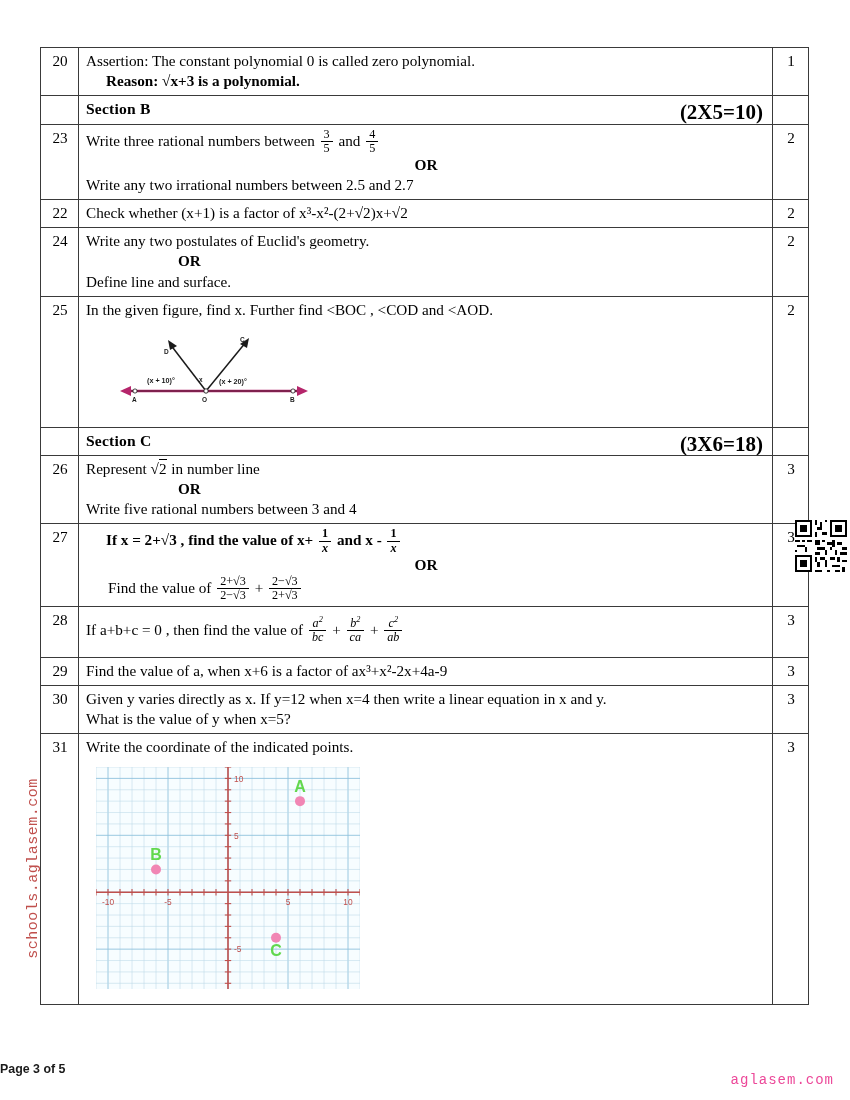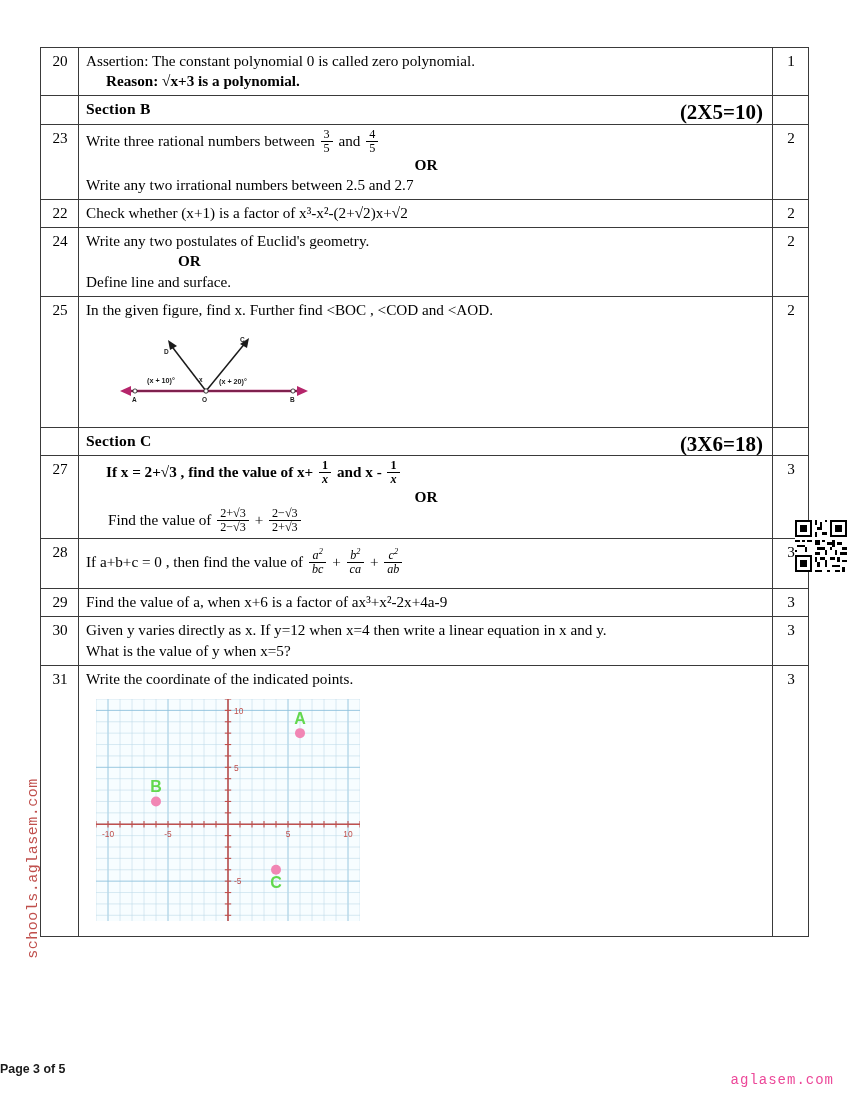--- a/index.html
+++ b/index.html
@@ -235,20 +235,35 @@
 
       <tr>
         <td class="num"></td>
         <td class="section-cell">
           <span class="sec-title">Section C</span>
           <span class="sec-marks">(3X6=18)</span>
         </td>
         <td class="mark"></td>
       </tr>
 
+      <tr>
+        <td class="num">26</td>
+        <td>
+          <span class="line">
+            <span>Represent</span>
+            <span>√<span class="sqrt-ov">2</span></span>
+            <span>in number line</span>
+          </span>
+          <span class="line">
+            <span class="or-left">OR</span>
+          </span>
+          <span class="line">Write five rational numbers between 3 and 4</span>
+        </td>
+        <td class="mark">3</td>
+      </tr>
 
       <tr>
         <td class="num">27</td>
         <td>
           <span class="line semibold">
             <span>If x = 2+√3 , find the value of x+</span>
             <span class="frac">
               <span class="n">1</span>
               <span class="d" style="font-style:italic">x</span>
             </span>

